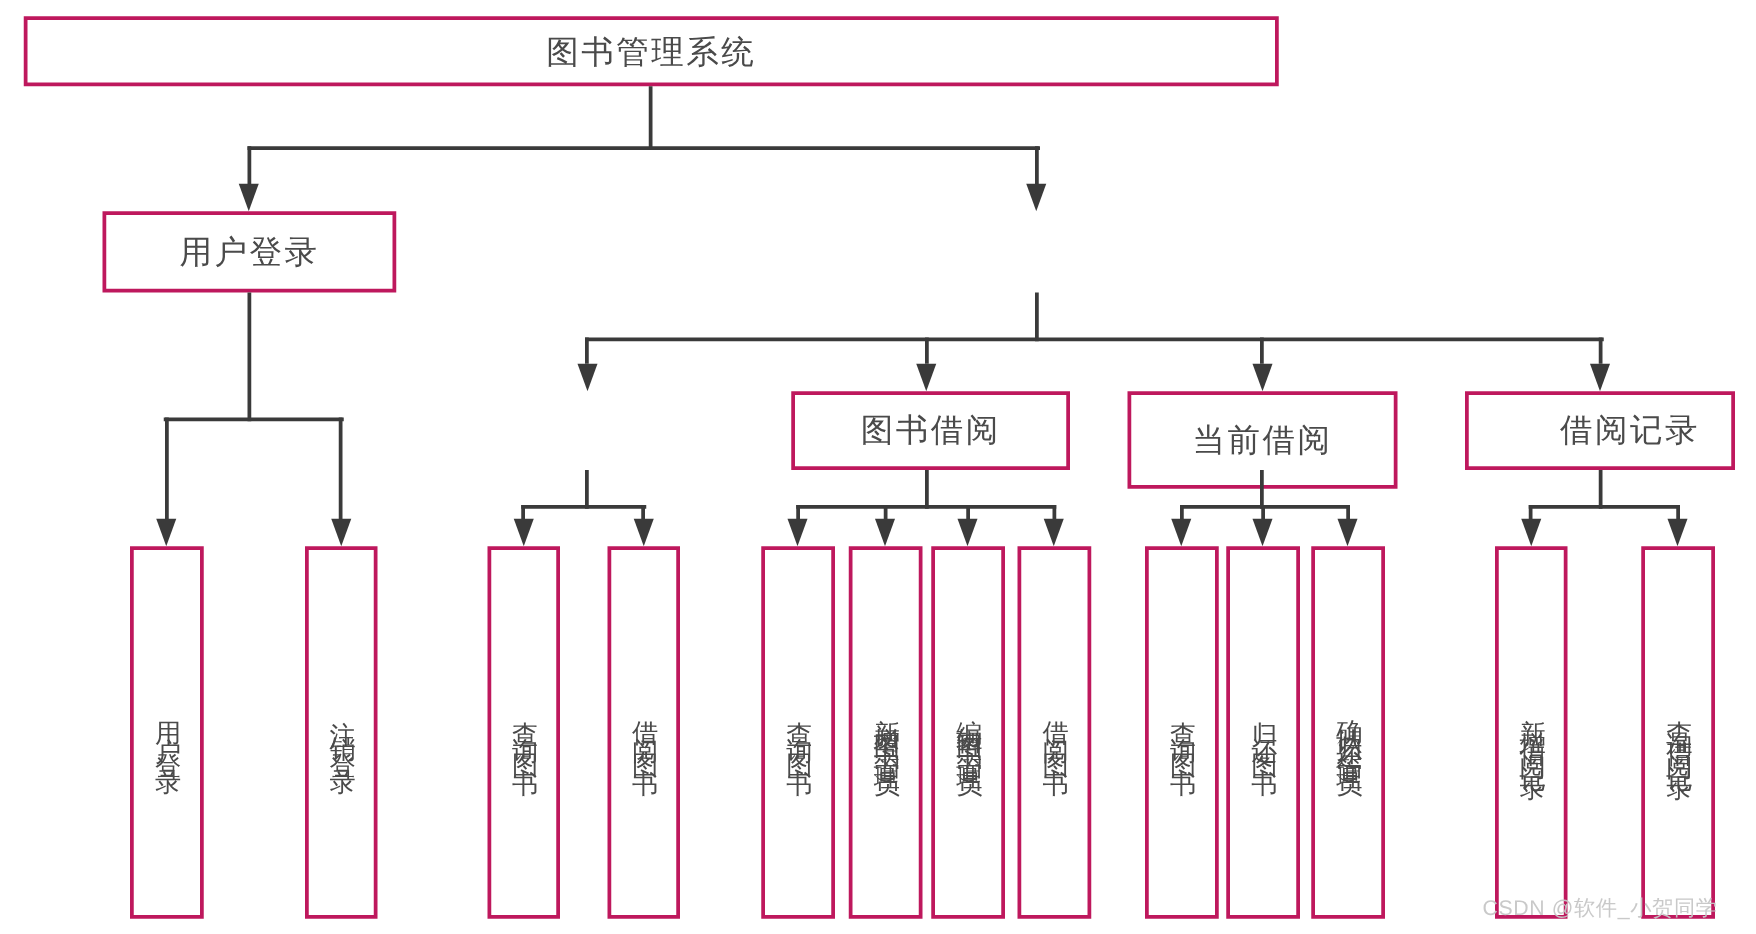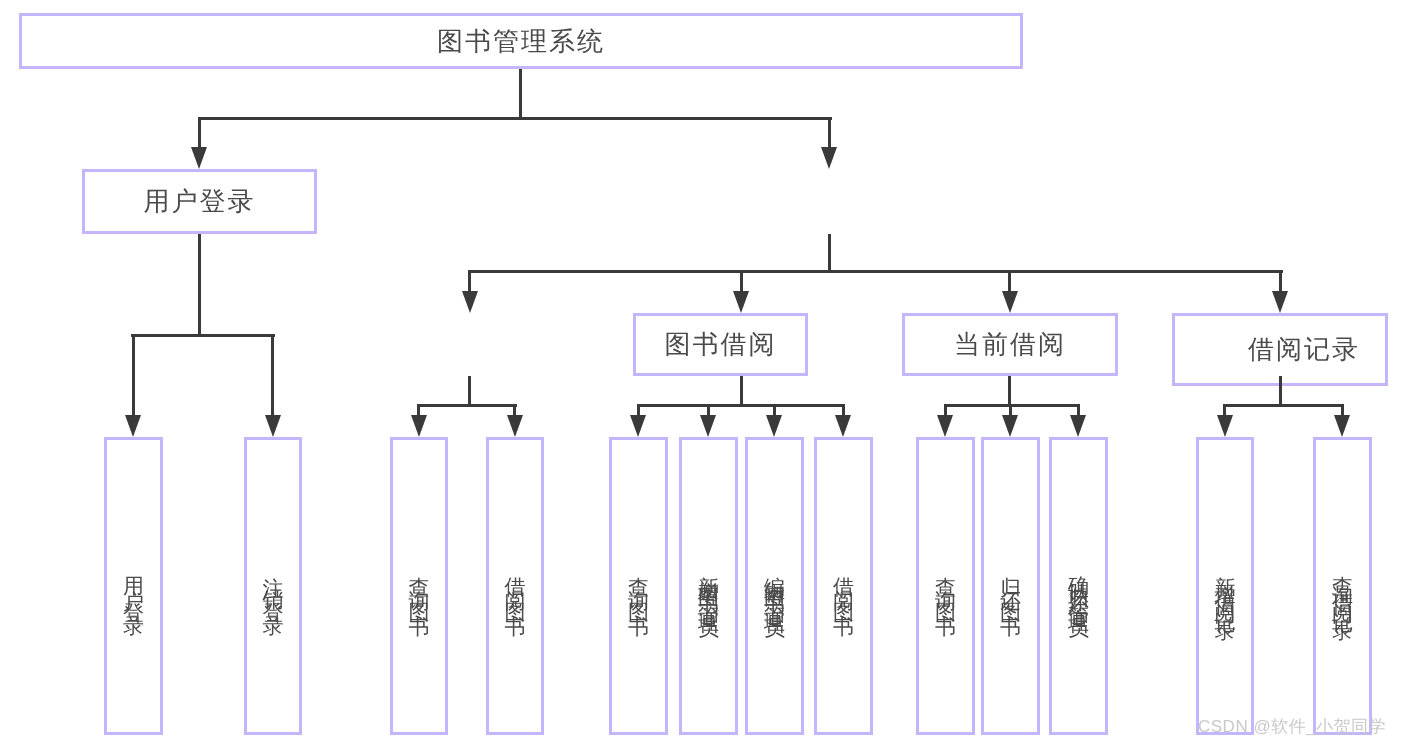--- a/index.html
+++ b/index.html
@@ -4,42 +4,42 @@
 <style>
   * { margin:0; padding:0; box-sizing:border-box; }
   html,body { background:#ffffff; }
   body {
     width:1405px; height:747px; position:relative; overflow:hidden;
     font-family:"Liberation Sans", sans-serif;
   }
   .canvas { position:absolute; left:0; top:0; width:1405px; height:747px; background:#ffffff; }
 
   .node {
-    position:absolute; background:#ffffff; border:3px solid #c4b5fd;
+    position:absolute; background:#ffffff; border:3px solid #be185d;
     display:flex; align-items:center; justify-content:center;
     color:#4a4a4a;
   }
   .node.h { font-size:26px; letter-spacing:2px; }
   .node.v span {
     writing-mode:vertical-rl; text-orientation:mixed;
     font-size:21px; letter-spacing:13px; color:#4a4a4a;
   }
   .node.v.ls9 span { letter-spacing:9px; }
   .node.v.ls6 span { letter-spacing:6px; }
 
   .line { position:absolute; background:#3a3a3a; }
   .arrow {
     position:absolute; width:0; height:0;
     border-left:8px solid transparent; border-right:8px solid transparent;
     border-top:22px solid #3a3a3a;
   }
   .watermark {
     position:absolute; left:1186px; top:715px;
     font-size:17px; color:rgba(198,198,198,0.95); letter-spacing:0.5px;
-    z-index:5; white-space:nowrap;margin-left:12px;
+    z-index:5; white-space:nowrap;
   }
 </style>
 </head>
 <body>
 
 <div class="canvas">
 
   <div class="node h" style="left:19px;top:13px;width:1004px;height:56px;">
     <span>图书管理系统</span>
   </div>
@@ -66,27 +66,27 @@
   <div class="line" style="left:468px;top:270px;width:815px;height:3px;"></div>
   <div class="line" style="left:468px;top:270px;width:3px;height:21px;"></div>
   <div class="arrow" style="left:462px;top:291px;"></div>
   <div class="line" style="left:740px;top:270px;width:3px;height:21px;"></div>
   <div class="arrow" style="left:733px;top:291px;"></div>
   <div class="line" style="left:1008px;top:270px;width:3px;height:21px;"></div>
   <div class="arrow" style="left:1002px;top:291px;"></div>
   <div class="line" style="left:1279px;top:270px;width:3px;height:21px;"></div>
   <div class="arrow" style="left:1272px;top:291px;"></div>
 
-  <div class="node h" style="left:633px;top:313px;width:175px;height:63px;">
+  <div class="node h" style="left:633px;top:313px;width:223px;height:63px;">
     <span>图书借阅</span>
   </div>
-  <div class="node h" style="left:902px;top:313px;width:216px;height:63px;">
+  <div class="node h" style="left:902px;top:313px;width:216px;height:78px;">
     <span>当前借阅</span>
   </div>
-  <div class="node h" style="left:1172px;top:313px;width:216px;height:73px;padding-left:48px;">
+  <div class="node h" style="left:1172px;top:313px;width:216px;height:63px;padding-left:48px;">
     <span>借阅记录</span>
   </div>
 
   <div class="line" style="left:468px;top:376px;width:3px;height:31px;"></div>
   <div class="line" style="left:417px;top:404px;width:100px;height:3px;"></div>
   <div class="line" style="left:417px;top:404px;width:3px;height:12px;"></div>
   <div class="arrow" style="left:411px;top:415px;"></div>
   <div class="line" style="left:513px;top:404px;width:3px;height:12px;"></div>
   <div class="arrow" style="left:507px;top:415px;"></div>
 

